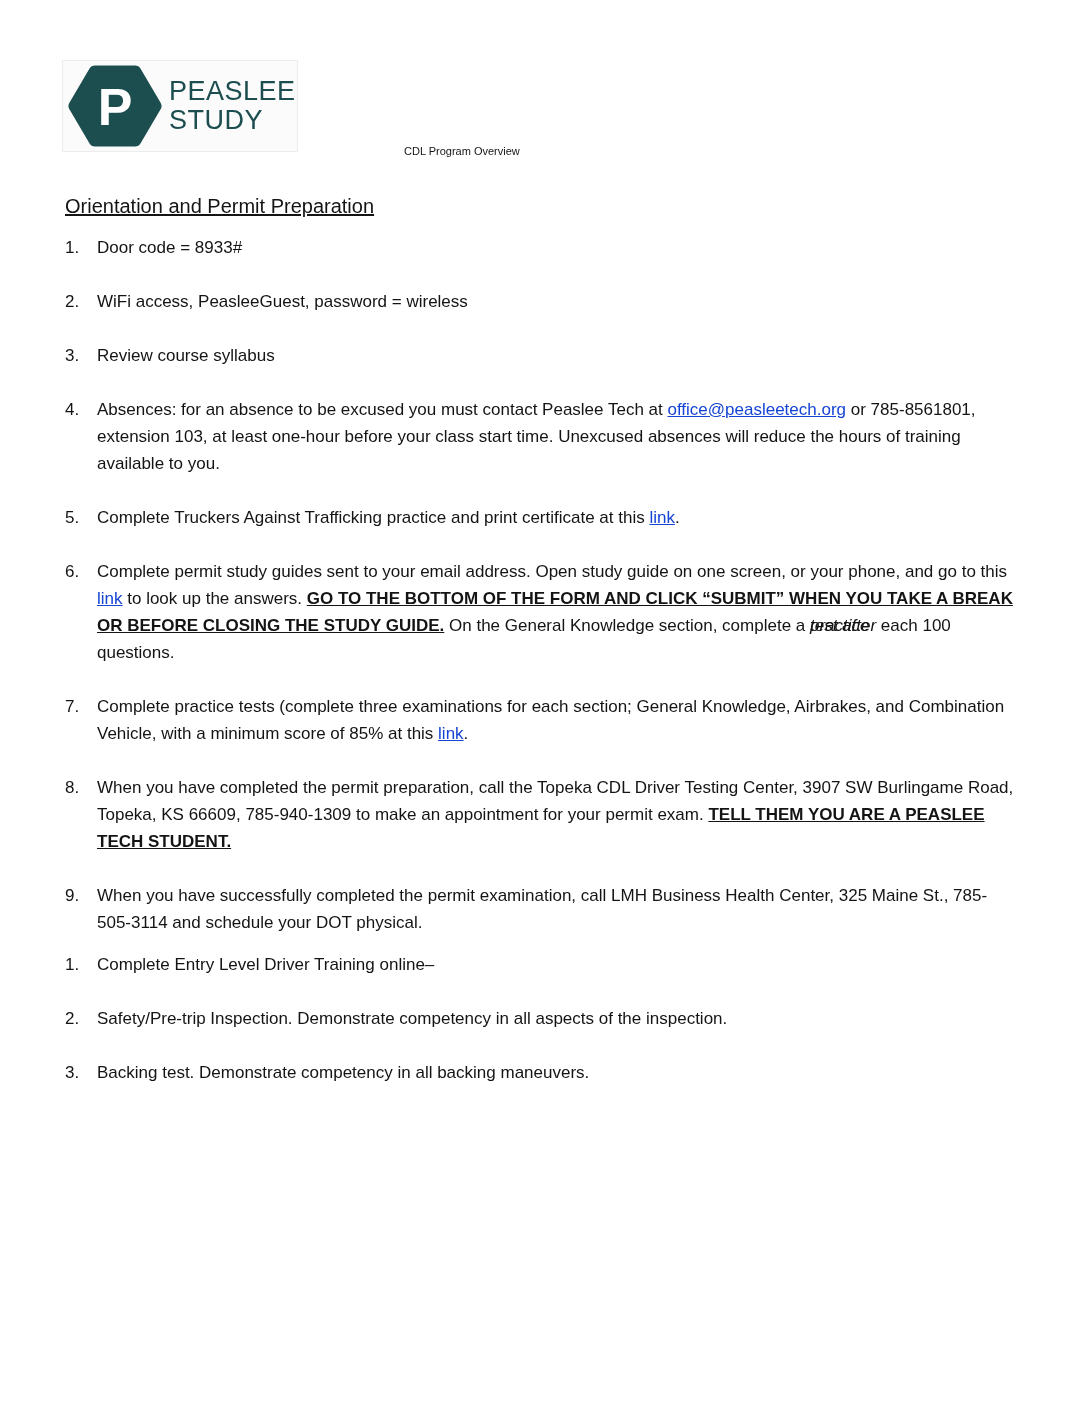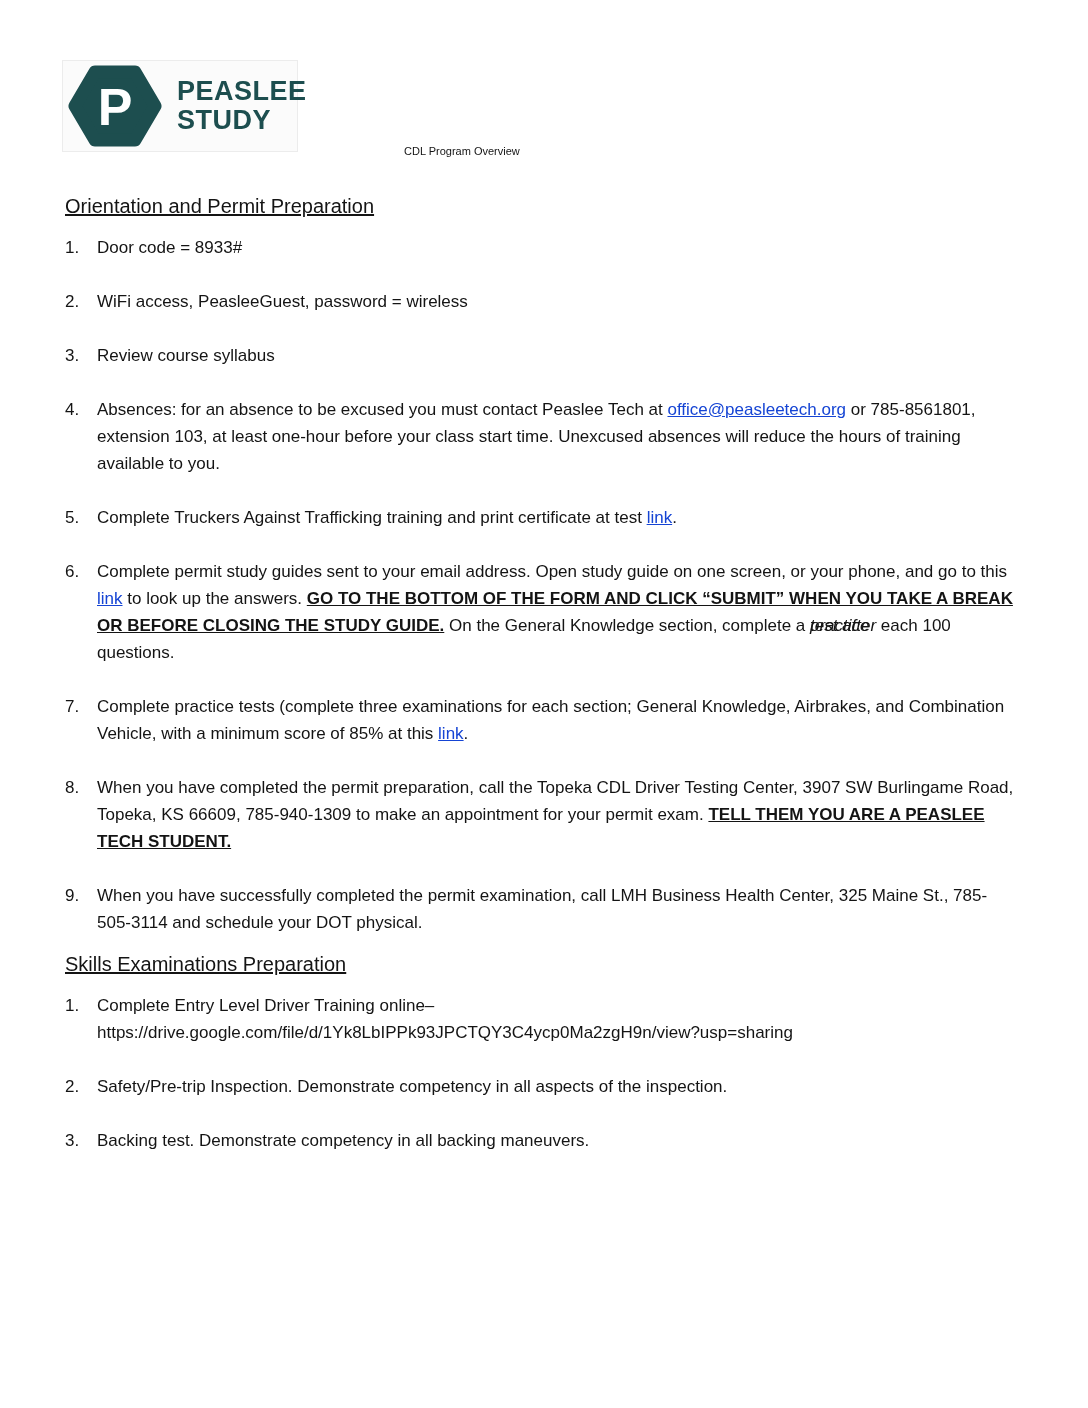--- a/index.html
+++ b/index.html
@@ -19,23 +19,23 @@
     width: 236px;
     height: 92px;
     display: flex;
     align-items: center;
     background: #fbfbfb;
     border: 1px solid #ececec;
     box-sizing: border-box;
   }
   .logo-hex { flex: none; margin-left: 2px; }
   .brand {
-    margin-left: 12px;
+    margin-left: 4px;
     color: var(--brand-teal, #1d4e4f);
-    font-weight: bold;
+    font-weight: normal;
     font-size: 27px;
     line-height: 29px;
     letter-spacing: 0.5px;
   }
   .doc-title {
     position: absolute;
     left: 388px;
     top: 140px;
     font-size: 11px;
     line-height: 22px;
@@ -98,46 +98,45 @@
           <div class="li-row">
             <span class="li-num">3.</span>
             <div class="li-text"><span>Review course syllabus</span></div>
           </div>
           <div class="li-row">
             <span class="li-num">4.</span>
             <div class="li-text"><span>Absences: for an absence to be excused you must contact Peaslee Tech at </span><a class="doclink" href="#">office@peasleetech.org</a><span> or 785-8561801, extension 103, at least one-hour before your class start time. Unexcused absences will reduce the hours of training available to you.</span></div>
           </div>
           <div class="li-row">
             <span class="li-num">5.</span>
-            <div class="li-text"><span>Complete Truckers Against Trafficking training and print certificate at test </span><a class="doclink" href="#">link</a><span>.</span></div>
+            <div class="li-text"><span>Complete Truckers Against Trafficking practice and print certificate at this </span><a class="doclink" href="#">link</a><span>.</span></div>
           </div>
           <div class="li-row">
             <span class="li-num">6.</span>
             <div class="li-text"><span>Complete permit study guides sent to your email address. Open study guide on one screen, or your phone, and go to this </span><a class="doclink" href="#">link</a><span> to look up the answers. </span><span class="boldu">GO TO THE BOTTOM OF THE FORM AND CLICK “SUBMIT” WHEN YOU TAKE A BREAK OR BEFORE CLOSING THE STUDY GUIDE.</span><span> On the General Knowledge section, complete a </span><span class="overlap"><span class="base">test after</span><span class="over">practice</span></span><span> each 100 questions.</span></div>
           </div>
           <div class="li-row">
             <span class="li-num">7.</span>
             <div class="li-text"><span>Complete practice tests (complete three examinations for each section; General Knowledge, Airbrakes, and Combination Vehicle, with a minimum score of 85% at this </span><a class="doclink" href="#">link</a><span>.</span></div>
           </div>
           <div class="li-row">
             <span class="li-num">8.</span>
             <div class="li-text"><span>When you have completed the permit preparation, call the Topeka CDL Driver Testing Center, 3907 SW Burlingame Road, Topeka, KS 66609, 785-940-1309 to make an appointment for your permit exam. </span><span class="boldu">TELL THEM YOU ARE A PEASLEE TECH STUDENT.</span></div>
           </div>
           <div class="li-row">
             <span class="li-num">9.</span>
             <div class="li-text"><span>When you have successfully completed the permit examination, call LMH Business Health Center, 325 Maine St., 785-505-3114 and schedule your DOT physical.</span></div>
           </div>
         </div>
     </div>
     <div class="section">
-      <h2 class="section-heading">Skills Examinations Preparation</h2>
       <div class="list">
           <div class="li-row">
             <span class="li-num">1.</span>
-            <div class="li-text"><span>Complete Entry Level Driver Training online–</span><br><span>https://drive.google.com/file/d/1Yk8LbIPPk93JPCTQY3C4ycp0Ma2zgH9n/view?usp=sharing</span></div>
+            <div class="li-text"><span>Complete Entry Level Driver Training online–</span><br></div>
           </div>
           <div class="li-row">
             <span class="li-num">2.</span>
             <div class="li-text"><span>Safety/Pre-trip Inspection. Demonstrate competency in all aspects of the inspection.</span></div>
           </div>
           <div class="li-row">
             <span class="li-num">3.</span>
             <div class="li-text"><span>Backing test. Demonstrate competency in all backing maneuvers.</span></div>
           </div>
         </div>

